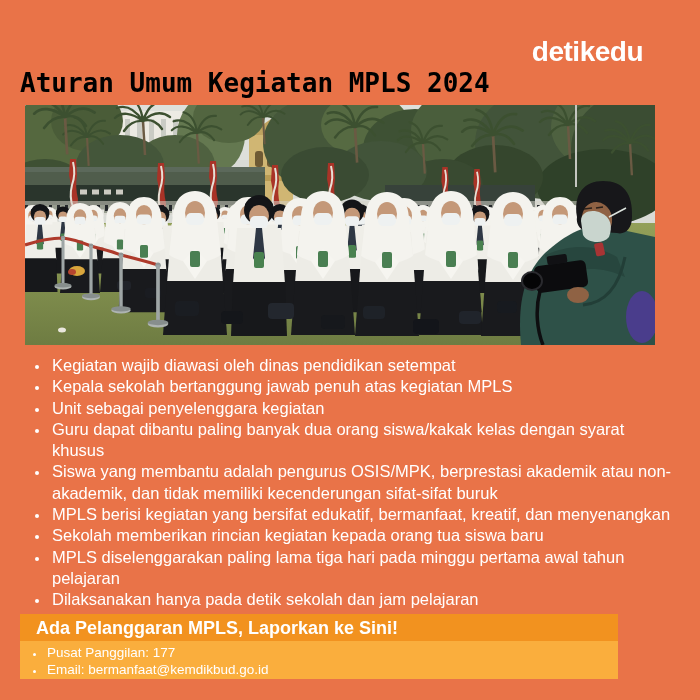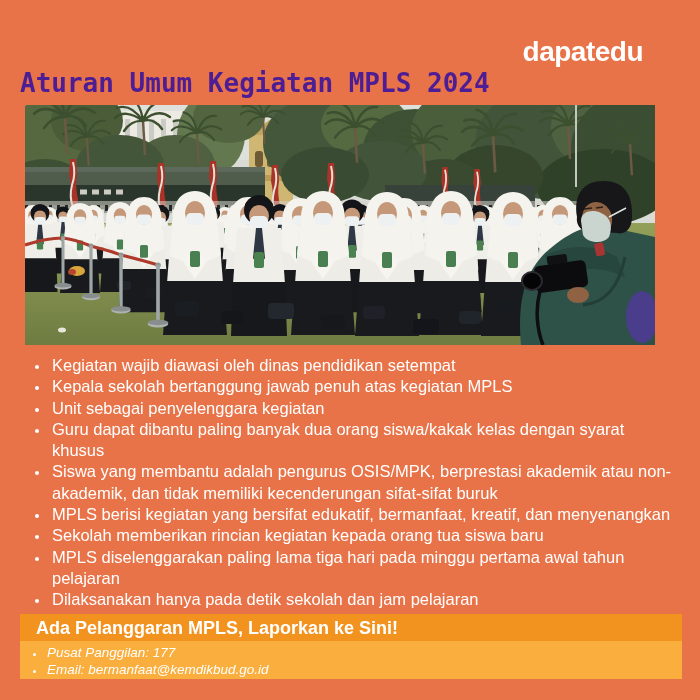--- a/index.html
+++ b/index.html
@@ -5,46 +5,46 @@
   html,body{margin:0;padding:0;background:#444;}
   .page{position:relative;width:700px;height:700px;overflow:hidden;
         background:#E97348;font-family:"Liberation Sans",sans-serif;color:#FFFFFF;}
   
   .logo{position:absolute;top:38px;right:57px;font-size:28px;line-height:1;letter-spacing:-0.5px;}
   .logo-bold{font-weight:bold;}
   .logo-light{font-weight:bold;}
   
   .title{position:absolute;top:68px;left:20px;margin:0;
          font-family:"DejaVu Sans Mono",monospace;font-weight:bold;font-size:26px;
-         letter-spacing:0px;color:#4c1d95;white-space:nowrap;}
+         letter-spacing:0px;color:#000000;white-space:nowrap;}
   
   .photo{position:absolute;left:25px;top:105px;width:630px;height:240px;overflow:hidden;}
   .photo svg{display:block;width:630px;height:240px;}
   
   .rules{position:absolute;top:347px;left:24px;width:628px;margin:8px;
          padding:0 0 0 18px;font-size:16.5px;line-height:21.3px;list-style:disc outside;}
   .rules li{padding-left:2px;}
   .rules li::marker{color:#FFF;font-size:0.85em;}
   
-  .report{position:absolute;left:20px;top:614px;width:662px;}
+  .report{position:absolute;left:20px;top:614px;width:598px;}
   .report-heading{background:#F2921F;height:27px;line-height:28px;
                   padding-left:16px;font-size:18px;font-weight:bold;}
   .report-contacts{background:#FAAE3D;height:38px;display:flex;padding-top:2px;box-sizing:border-box;}
   .contacts{margin:0;padding:1px 0 0 26px;list-style:disc outside;font-size:13.5px;line-height:17px;}
   .contacts li{padding-left:1px;}
   .contacts li::marker{color:#FFF;font-size:0.8em;}
-  .contacts.left{width:297px;box-sizing:border-box;flex:0 0 auto;font-style:italic;}
+  .contacts.left{width:297px;box-sizing:border-box;flex:0 0 auto;}
   .contacts.right{flex:1 1 auto;}
 </style>
 </head>
 <body>
 
 <div class="page">
 
-  <div class="logo"><span class="logo-bold">dapat</span><span class="logo-light">edu</span></div>
+  <div class="logo"><span class="logo-bold">detik</span><span class="logo-light">edu</span></div>
 
   <h1 class="title">Aturan Umum Kegiatan MPLS 2024</h1>
 
   <div class="photo">
     <svg viewBox="0 0 630 240" preserveAspectRatio="none">
       <defs>
         <linearGradient id="grassGrad" x1="0" y1="0" x2="0" y2="1">
           <stop offset="0" stop-color="#93A059"></stop>
             <stop offset="1" stop-color="#6E7C42"></stop>
         </linearGradient>

